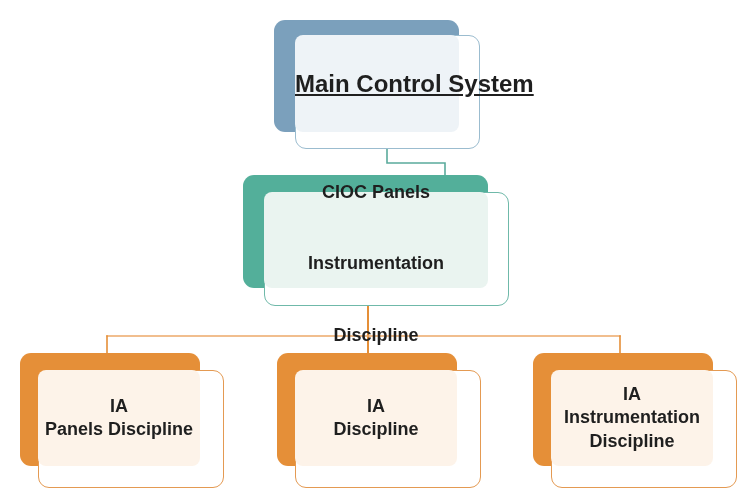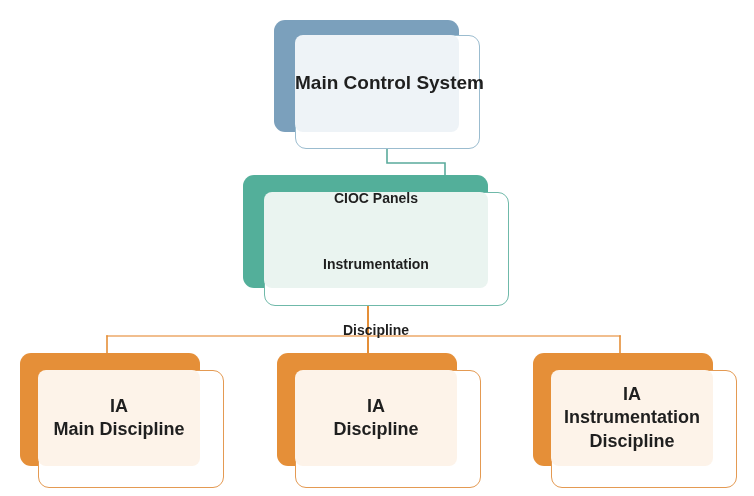--- a/index.html
+++ b/index.html
@@ -60,28 +60,28 @@
     font-weight: bold;
     line-height: 1.30;
     white-space: nowrap;
   }
 
   
   .node-top { left: 274px; top: 20px; width: 206px; height: 130px; }
   .node-top .back  { width: 185px; height: 112px; background: #7ba0bc; }
   .node-top .front { left: 21px; top: 15px; width: 185px; height: 114px; border: 1px solid #9bbccf; }
   .node-top .inner { left: 21px; top: 15px; width: 164px; height: 97px; background: #eef3f7; }
-  .node-top .label { font-size: 19px; }
+  .node-top .label { font-size: 24px; text-decoration: underline; }
 
   
   .node-mid { left: 243px; top: 175px; width: 266px; height: 131px; }
   .node-mid .back  { width: 245px; height: 113px; background: #53af9a; }
   .node-mid .front { left: 21px; top: 17px; width: 245px; height: 114px; border: 1px solid #6fb9a9; }
   .node-mid .inner { left: 21px; top: 17px; width: 224px; height: 96px; background: #eaf4f0; }
-  .node-mid .label { font-size: 14px; margin-top: 48px; }
+  .node-mid .label { font-size: 18px; margin-top: 48px; }
 
   
   .node-leaf { top: 353px; width: 204px; height: 135px; }
   .node-leaf .back  { width: 180px; height: 113px; background: #e58f38; }
   .node-leaf .front { left: 18px; top: 17px; width: 186px; height: 118px; border: 1px solid #e49a52; }
   .node-leaf .inner { left: 18px; top: 17px; width: 162px; height: 96px; background: #fdf3e9; }
   .node-leaf .label { font-size: 18px; }
 
   .node-leaf-1 { left: 20px; }
   .node-leaf-2 { left: 277px; }
@@ -126,21 +126,21 @@
       <span class="label">Instrumentation</span>
       <span class="label">Discipline</span>
     </div>
   </div>
 
   <div class="node node-leaf node-leaf-1">
     <div class="back"></div>
     <div class="front"></div>
     <div class="inner">
       <span class="label">IA</span>
-      <span class="label">Main Discipline</span>
+      <span class="label">Panels Discipline</span>
     </div>
   </div>
 
   <div class="node node-leaf node-leaf-2">
     <div class="back"></div>
     <div class="front"></div>
     <div class="inner">
       <span class="label">IA</span>
       <span class="label">Discipline</span>
     </div>

